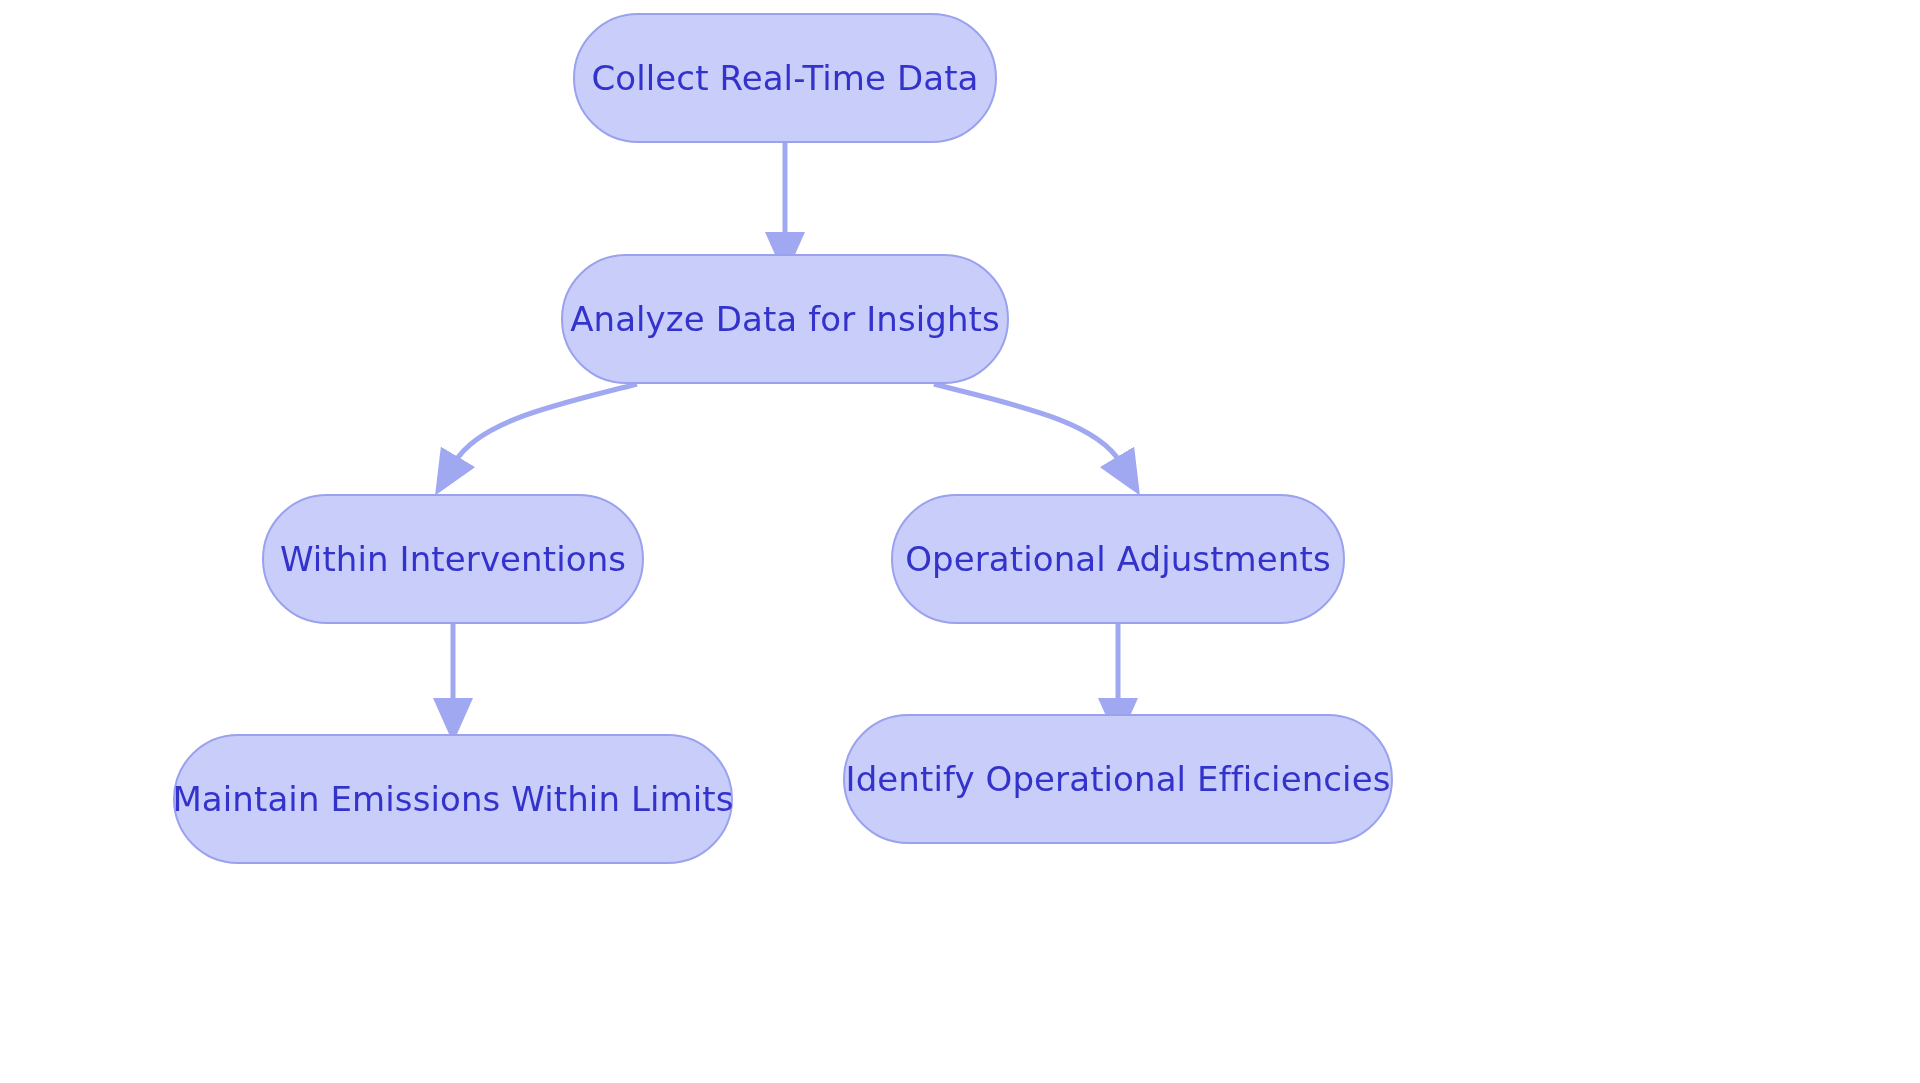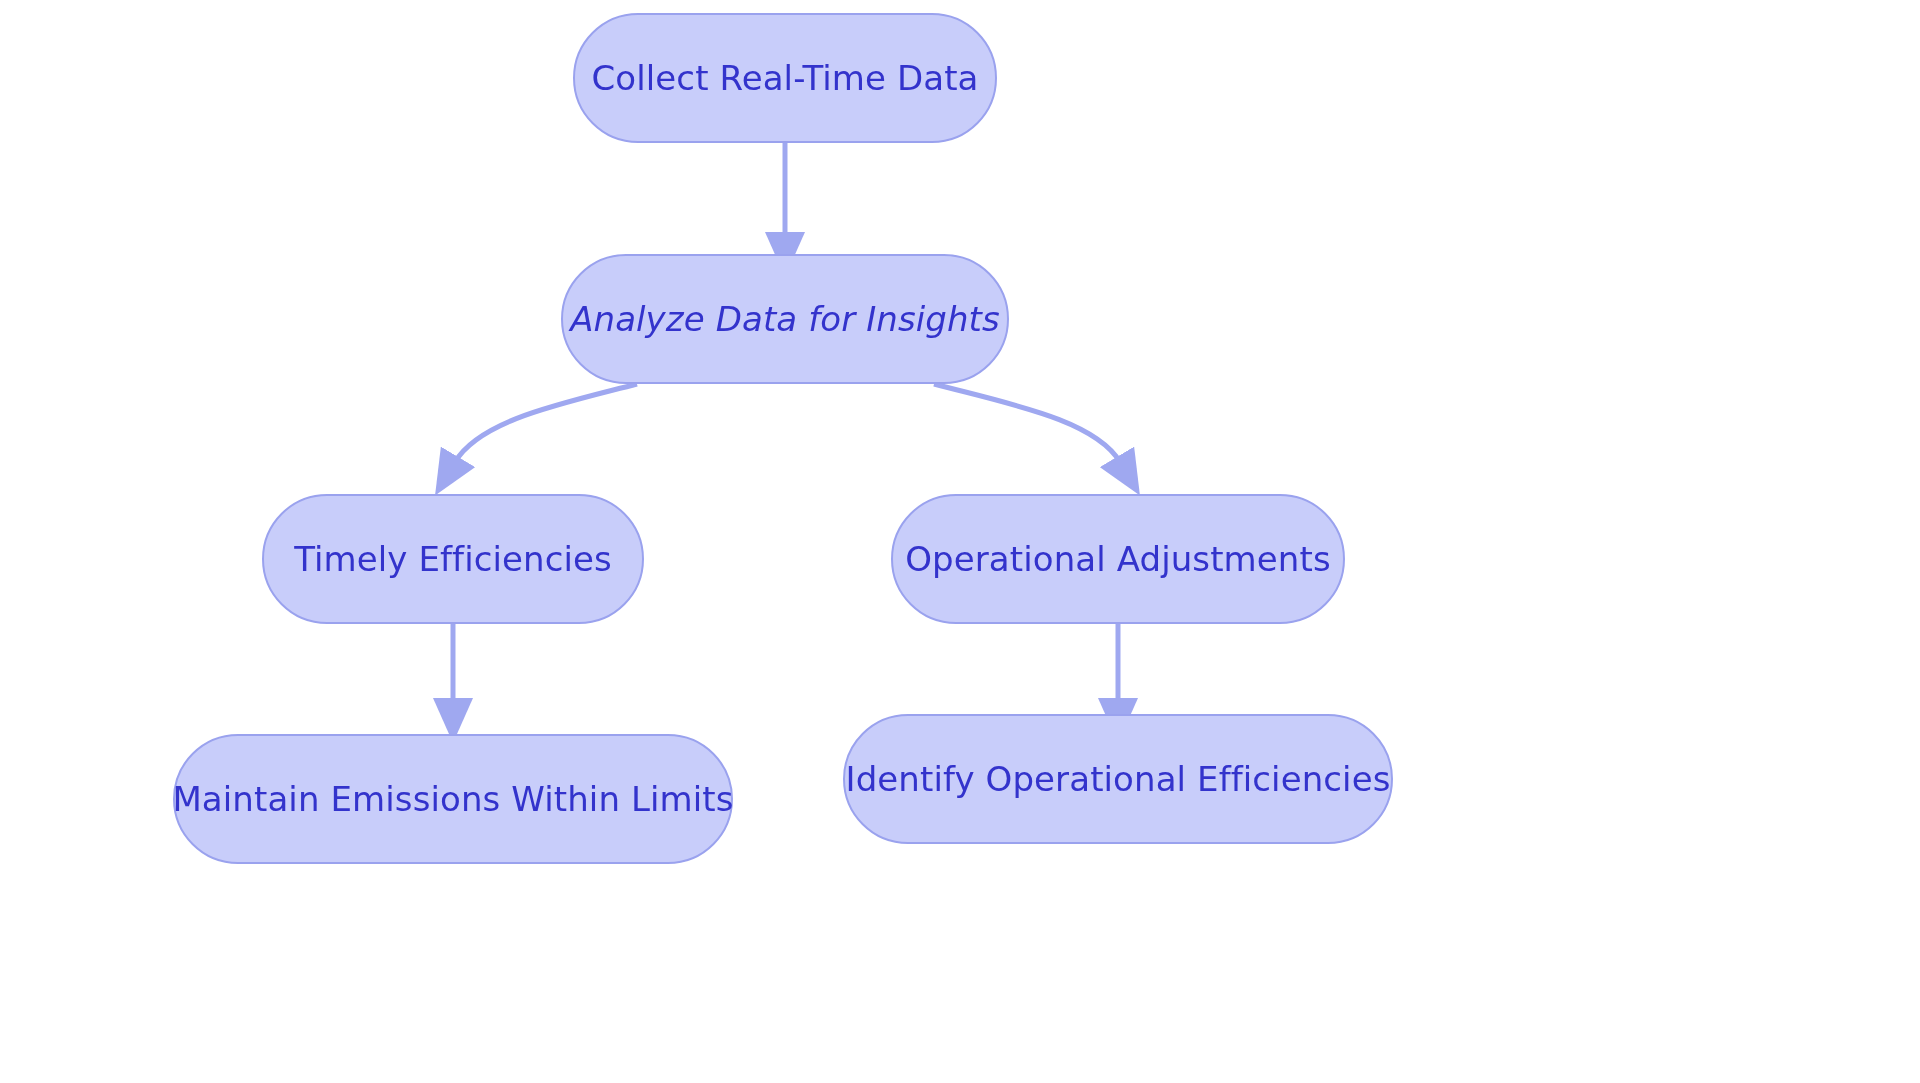--- a/index.html
+++ b/index.html
@@ -63,26 +63,26 @@
 
     <path d="M 453,624 L 453,704" stroke="#9fa8f0" stroke-width="5" fill="none" marker-end="url(#arrowhead)"></path>
 
     <path d="M 1118,624 L 1118,704" stroke="#9fa8f0" stroke-width="5" fill="none" marker-end="url(#arrowhead)"></path>
   </svg>
 
   <div class="node" style="left:573px; top:13px; width:424px; height:130px;">
     <span class="node-label">Collect Real-Time Data</span>
   </div>
 
-  <div class="node" style="left:561px; top:254px; width:448px; height:130px;font-style:italic;">
+  <div class="node" style="left:561px; top:254px; width:448px; height:130px;">
     <span class="node-label">Analyze Data for Insights</span>
   </div>
 
   <div class="node" style="left:262px; top:494px; width:382px; height:130px;">
-    <span class="node-label">Timely Efficiencies</span>
+    <span class="node-label">Within Interventions</span>
   </div>
 
   <div class="node" style="left:891px; top:494px; width:454px; height:130px;text-align:right;">
     <span class="node-label">Operational Adjustments</span>
   </div>
 
   <div class="node" style="left:173px; top:734px; width:560px; height:130px;">
     <span class="node-label">Maintain Emissions Within Limits</span>
   </div>
 

